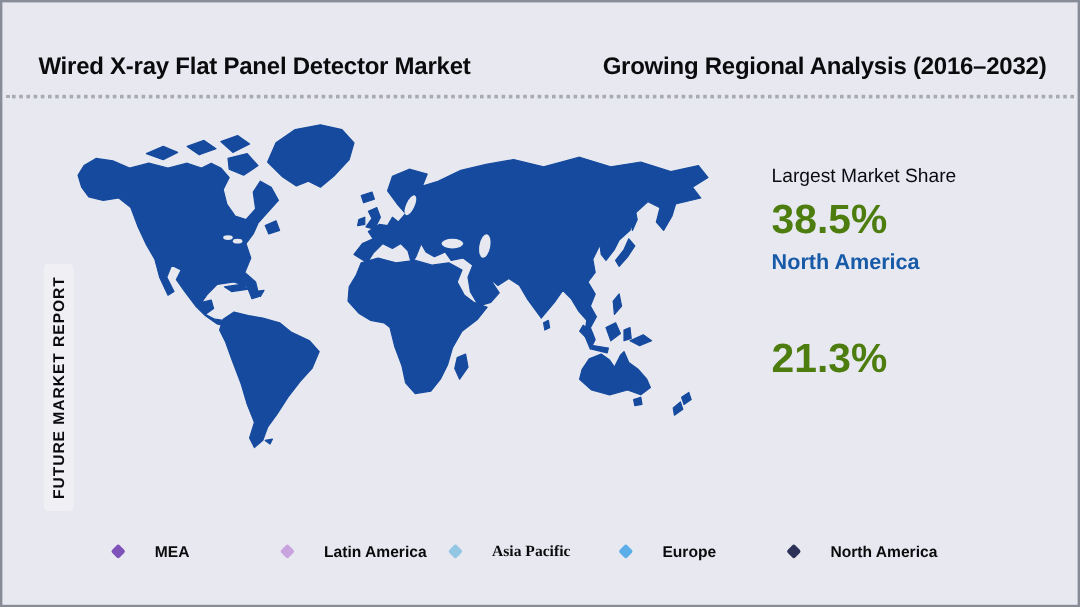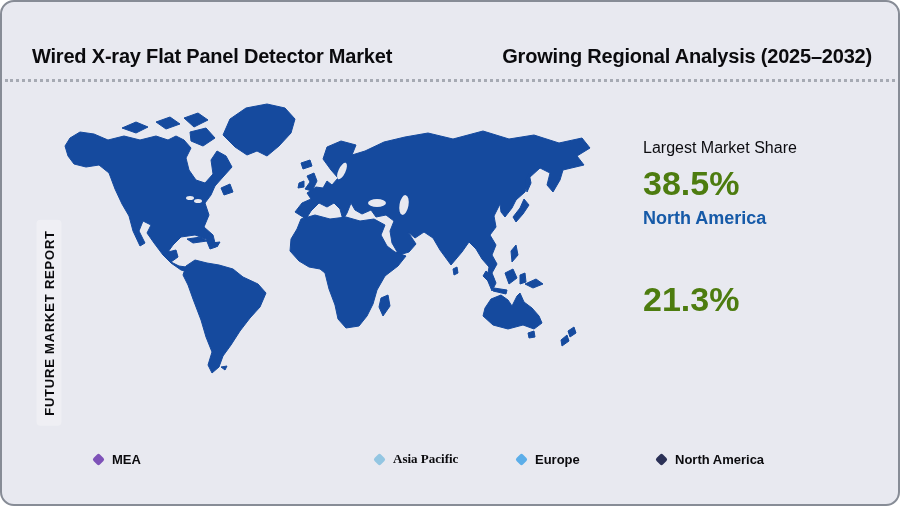--- a/index.html
+++ b/index.html
@@ -1,20 +1,20 @@
 <!DOCTYPE html>
 <html><head>
 <meta charset="utf-8">
 <style>
   html,body{margin:0;padding:0;background:#ffffff;}
   *{box-sizing:border-box;}
   .panel{
     position:relative;width:900px;height:506px;
     background:#e8e9f0;
-    border:2px solid #878c96;border-radius:14px;
+    border:2px solid #878c96;border-radius:0;
     overflow:hidden;
     font-family:"Liberation Sans","DejaVu Sans",sans-serif;
   }
   .title-row{
     position:absolute;top:0;left:0;right:0;height:77px;
     display:flex;justify-content:space-between;align-items:flex-end;
     padding:0 26px 11px 30px;
   }
   .title{
     font-size:20px;font-weight:700;color:#0b0b0e;letter-spacing:-0.2px;
@@ -38,36 +38,36 @@
   .map-wrap svg{display:block;width:550px;height:290px;color:#154a9e;}
   .land{fill:currentColor;stroke:currentColor;stroke-width:1;stroke-linejoin:round;}
   .lake{fill:#e8e9f0;stroke:none;}
   .stats{position:absolute;left:641px;top:137px;width:250px;}
   .stat-block{margin-bottom:0;}
   .stat-block + .stat-block{margin-top:53px;}
   .stat-label{font-size:16px;font-weight:400;color:#0c0c10;}
   .stat-value{font-size:34px;font-weight:700;color:#4d7c0f;margin-top:9px;line-height:1;}
   .stat-region{font-size:18px;font-weight:700;color:#165aa8;margin-top:8px;}
   .legend{position:absolute;left:0;top:448px;width:900px;height:18px;}
-  .legend-item{position:absolute;display:flex;align-items:center;gap:9px;height:18px;}
+  .legend-item{position:absolute;display:flex;align-items:center;gap:26px;height:18px;}
   .legend-item .dot{
     width:9px;height:9px;border-radius:2px;transform:rotate(45deg);
     flex:0 0 auto;background:#888;
   }
   .legend-item .lbl{font-size:13px;font-weight:700;color:#0b0b0e;white-space:nowrap;}
   .li-0{left:92px;} .li-1{left:233px;} .li-2{left:373px;font-family:Liberation Serif, serif;} .li-3{left:515px;} .li-4{left:655px;}
 </style>
 </head>
 <body>
 
 <div class="panel">
 
   <div class="title-row">
     <div class="title">Wired X-ray Flat Panel Detector Market</div>
-    <div class="title">Growing Regional Analysis (2025–2032)</div>
+    <div class="title">Growing Regional Analysis (2016–2032)</div>
   </div>
   <div class="dotted-sep"></div>
 
   <div class="watermark">
     <span>FUTURE MARKET REPORT</span>
   </div>
 
   <div class="map-wrap">
     <svg viewBox="0 0 550 290" xmlns="http://www.w3.org/2000/svg" style="color: rgb(21, 74, 158);">
 
@@ -128,20 +128,24 @@
     <div class="stat-block">
       <div class="stat-value">21.3%</div>
     </div>
   </div>
 
   <div class="legend">
     <div class="legend-item li-0">
       <span class="dot" style="background: rgb(126, 82, 184);"></span>
       <span class="lbl">MEA</span>
     </div>
+    <div class="legend-item li-1">
+      <span class="dot" style="background: rgb(201, 163, 222);"></span>
+      <span class="lbl">Latin America</span>
+    </div>
     <div class="legend-item li-2">
       <span class="dot" style="background: rgb(147, 198, 226);"></span>
       <span class="lbl">Asia Pacific</span>
     </div>
     <div class="legend-item li-3">
       <span class="dot" style="background: rgb(92, 174, 233);"></span>
       <span class="lbl">Europe</span>
     </div>
     <div class="legend-item li-4">
       <span class="dot" style="background: rgb(43, 49, 87);"></span>

